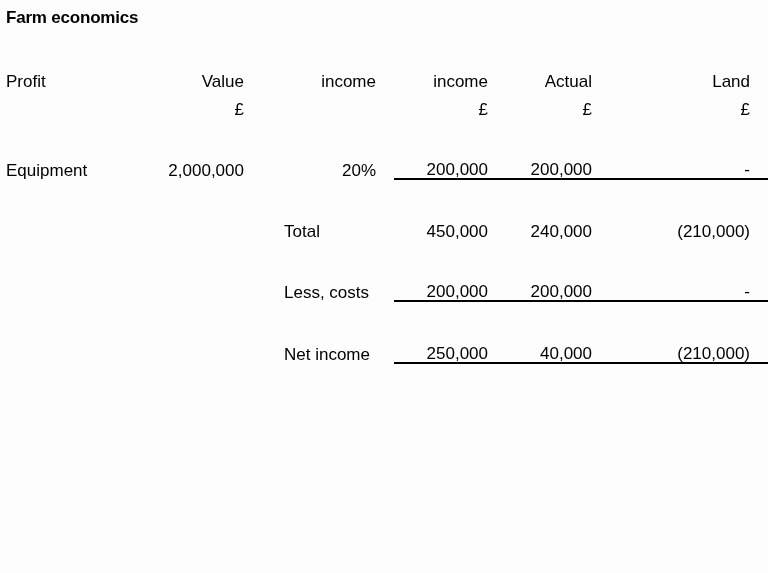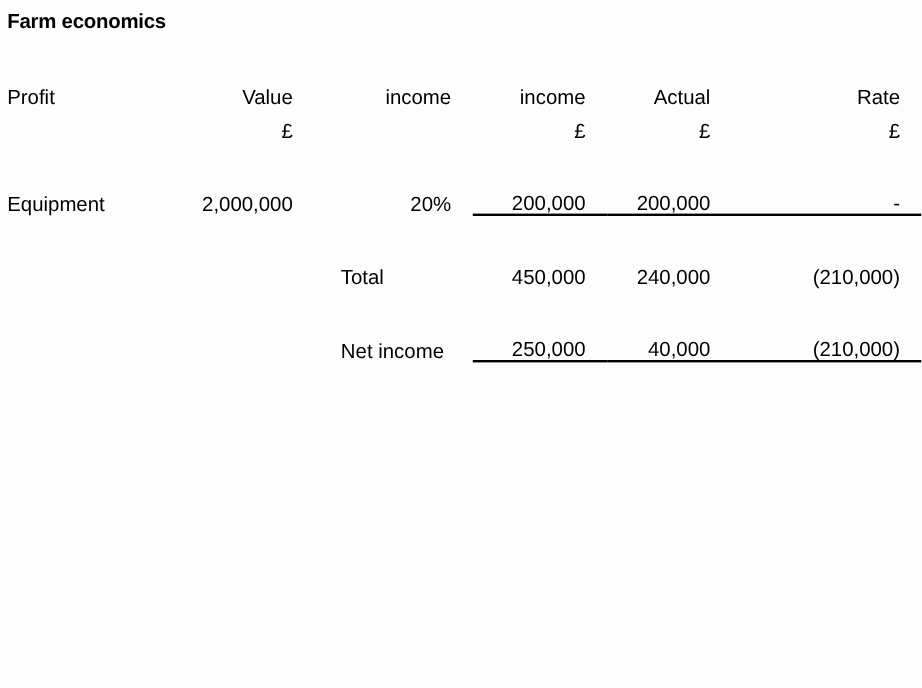--- a/index.html
+++ b/index.html
@@ -125,21 +125,21 @@
     </colgroup>
     <tbody>
 
 
       <tr class="hdr-row-mid">
         <td class="hdr-asset">Profit</td>
         <td class="hdr">Value</td>
         <td class="hdr">income</td>
         <td class="hdr">income</td>
         <td class="hdr">Actual</td>
-        <td class="hdr">Rate</td>
+        <td class="hdr">Land</td>
       </tr>
 
       <tr class="hdr-row-cur">
         <td class="hdr-asset"></td>
         <td class="cur">£</td>
         <td class="cur"></td>
         <td class="cur">£</td>
         <td class="cur">£</td>
         <td class="cur">£</td>
       </tr>
@@ -158,20 +158,28 @@
 
       <tr class="tot-row rule-top">
         <td></td>
         <td></td>
         <td class="totlabel">Total</td>
         <td class="num ruled">450,000</td>
         <td class="num ruled">240,000</td>
         <td class="num ruled">(210,000)</td>
       </tr>
 
+      <tr class="tot-row rule-bot">
+        <td></td>
+        <td></td>
+        <td class="totlabel">Less, costs</td>
+        <td class="num ruled">200,000</td>
+        <td class="num ruled">200,000</td>
+        <td class="num ruled">-</td>
+      </tr>
 
       <tr class="tot-row rule-dbl">
         <td></td>
         <td></td>
         <td class="totlabel">Net income</td>
         <td class="num ruled">250,000</td>
         <td class="num ruled">40,000</td>
         <td class="num ruled">(210,000)</td>
       </tr>
 

